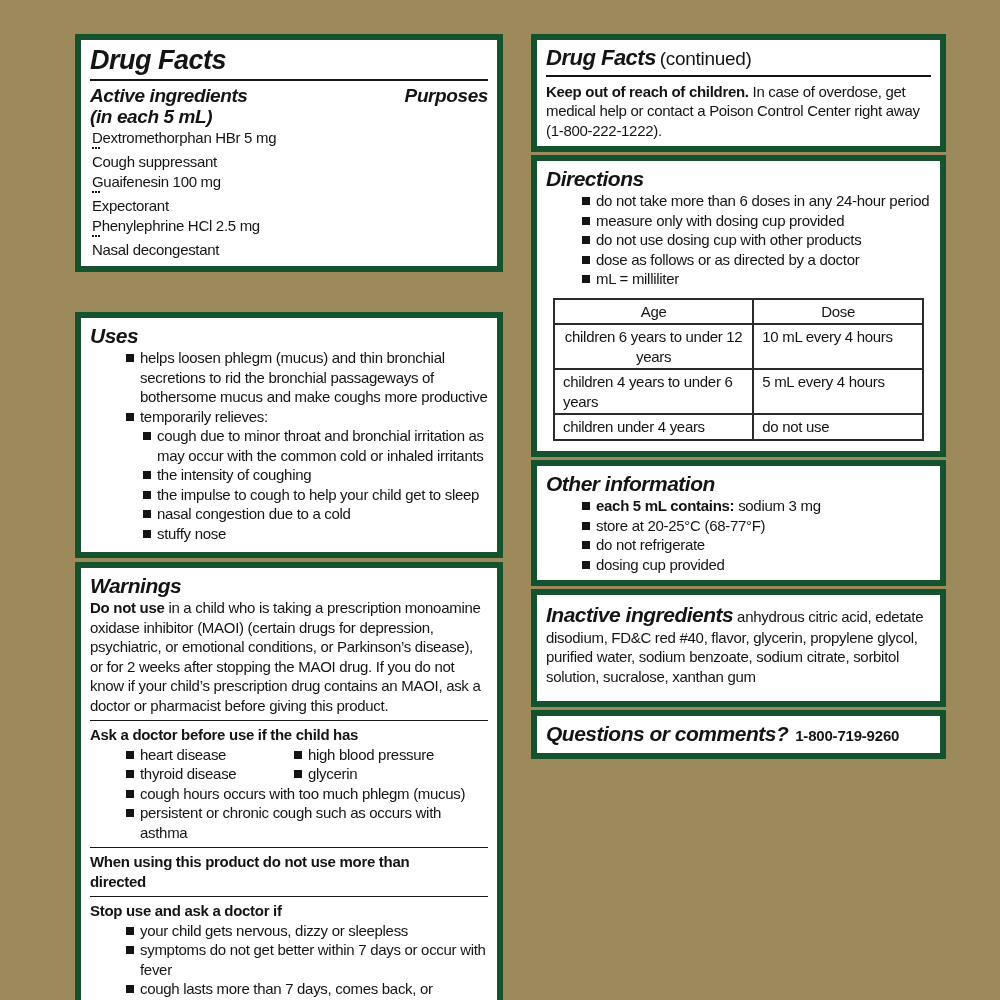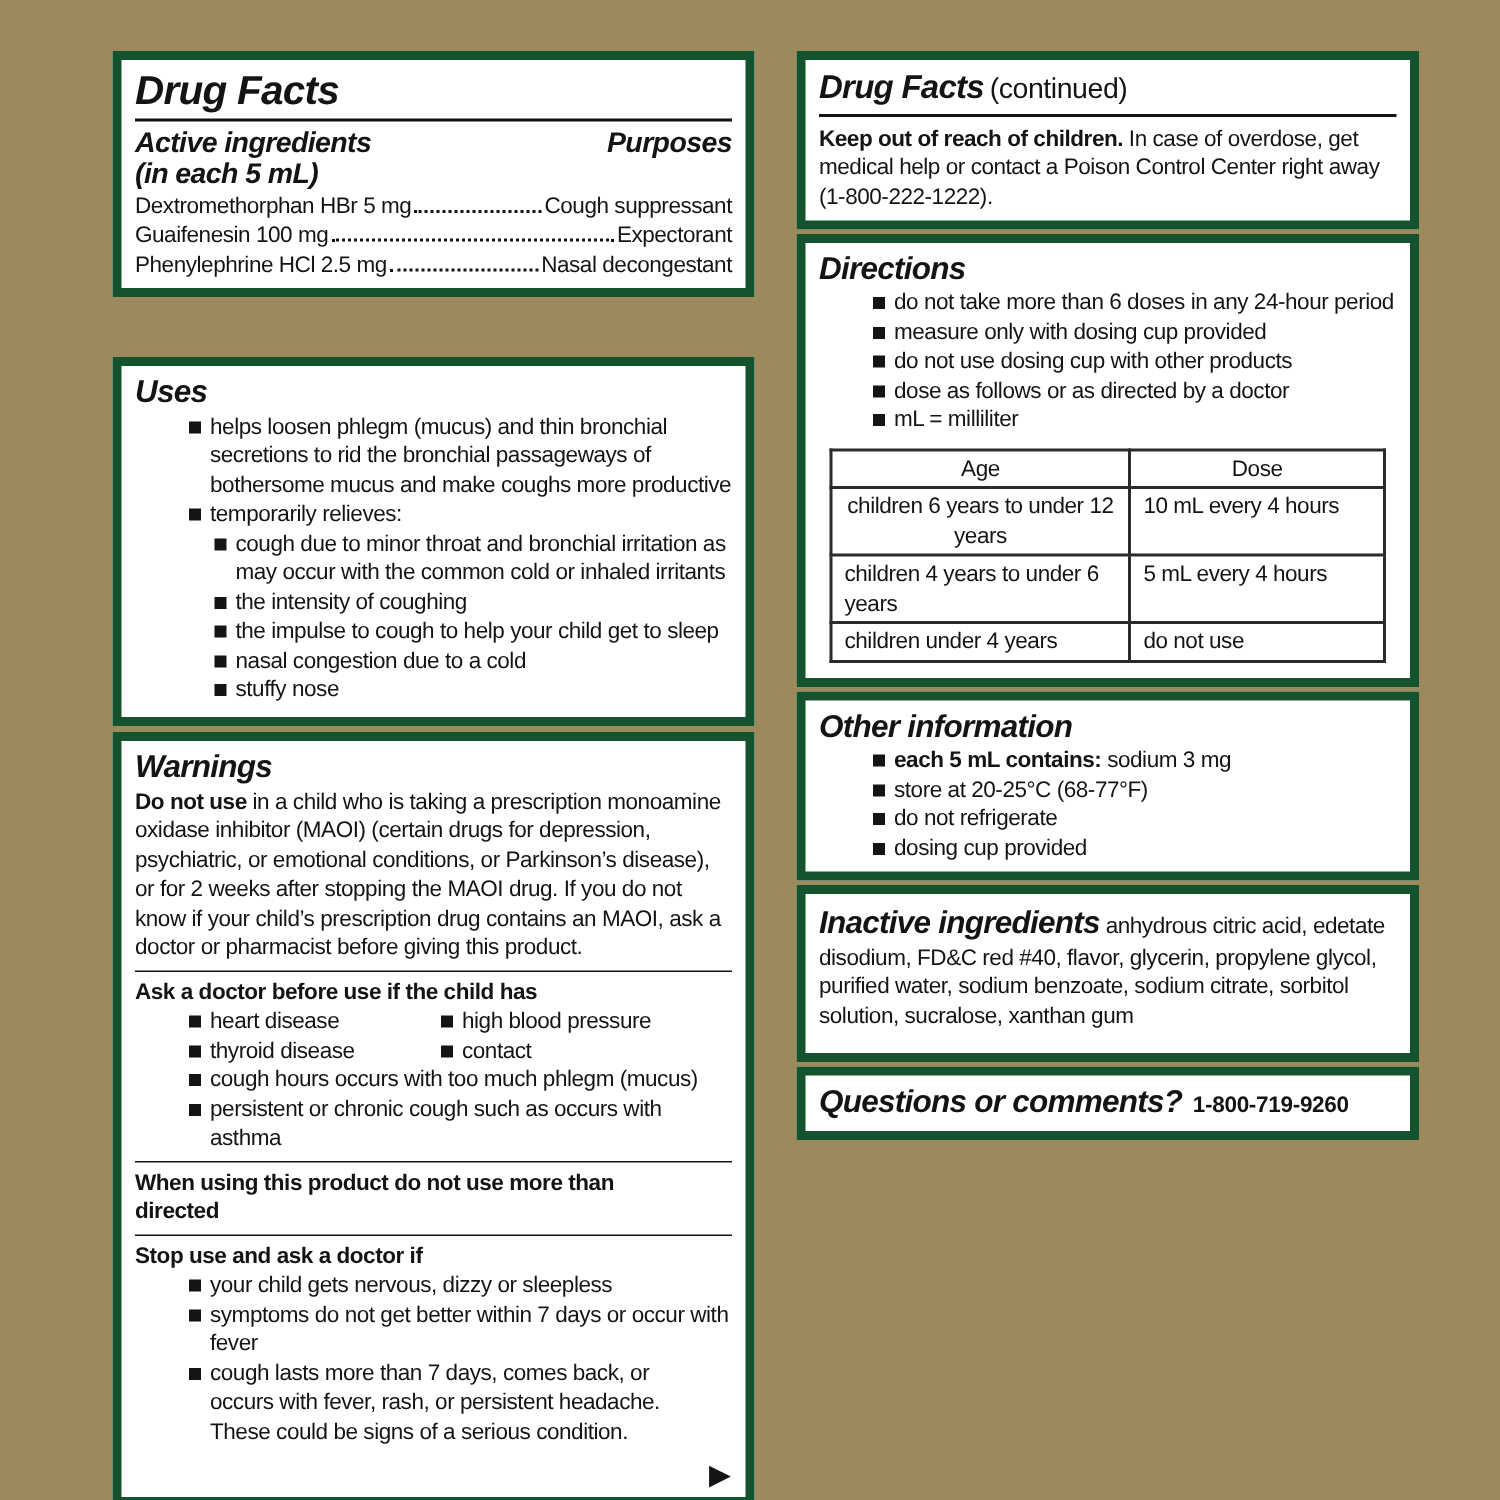--- a/index.html
+++ b/index.html
@@ -26,21 +26,21 @@
     letter-spacing: -0.3px;
   }
   .col-right .box { margin-bottom: 3px; }
   .main-title { font-style: italic; font-weight: bold; font-size: 27px; line-height: 1.15; letter-spacing: -0.5px; }
   .continued-suffix { font-style: normal; font-weight: normal; font-size: 19px; letter-spacing: -0.3px; }
   .sec-title { font-style: italic; font-weight: bold; font-size: 21px; line-height: 1.2; letter-spacing: -0.5px; }
   .rule { border-top: 2px solid #141414; margin: 3px 0 5px 0; }
   .subrule { border-top: 1.5px solid #141414; margin: 5px 0 4px 0; }
   .hdg2 { font-weight: bold; font-size: 19px; font-style: italic; letter-spacing: -0.4px; line-height: 1.1; }
   .active-head-row { display: flex; justify-content: space-between; align-items: flex-start; margin-top: 2px; }
-  .ing-row { display: flex; align-items: baseline; white-space: nowrap; }
+  .ing-row { display: flex; align-items: baseline; white-space: nowrap; flex-direction: column; }
   .leader { flex: 1; border-bottom: 2px dotted #141414; margin: 0 2px 3px 2px; min-width: 8px; }
   .b { display: flex; padding-left: 36px; }
   .b .txt { flex: 1; }
   .sq { flex: none; width: 8px; height: 8px; background: #141414; margin: 6px 6px 0 0; }
   .sub { margin-left: 17px; }
   .bold { font-weight: bold; }
   .ask-grid { display: grid; grid-template-columns: 168px 1fr; }
   .dose-table {
     width: calc(100% - 14px);
     margin: 9px auto 2px auto;
@@ -138,21 +138,21 @@
       <div class="b">
         <span class="sq"></span>
         <span class="txt">high blood pressure</span>
       </div>
       <div class="b">
         <span class="sq"></span>
         <span class="txt">thyroid disease</span>
       </div>
       <div class="b">
         <span class="sq"></span>
-        <span class="txt">contact</span>
+        <span class="txt">glycerin</span>
       </div>
     </div>
     <div class="b">
       <span class="sq"></span>
       <span class="txt">cough hours occurs with too much phlegm (mucus)</span>
     </div>
     <div class="b">
       <span class="sq"></span>
       <span class="txt">persistent or chronic cough such as occurs with asthma</span>
     </div>

